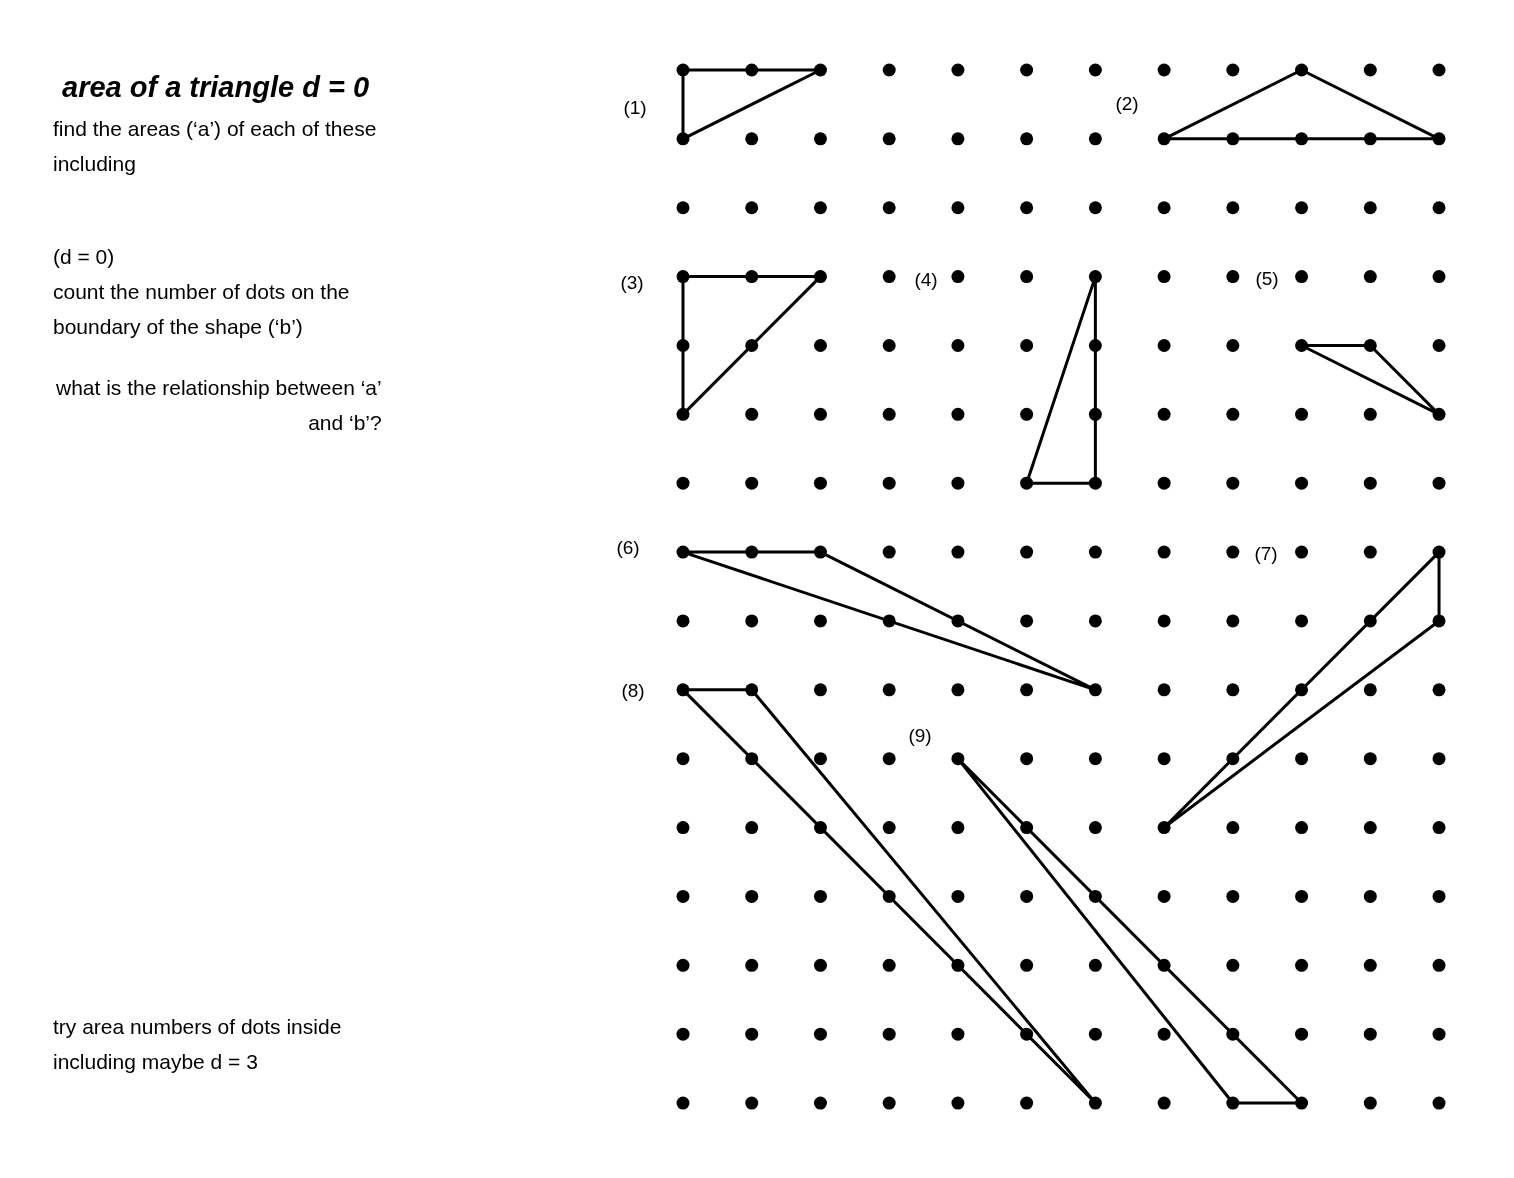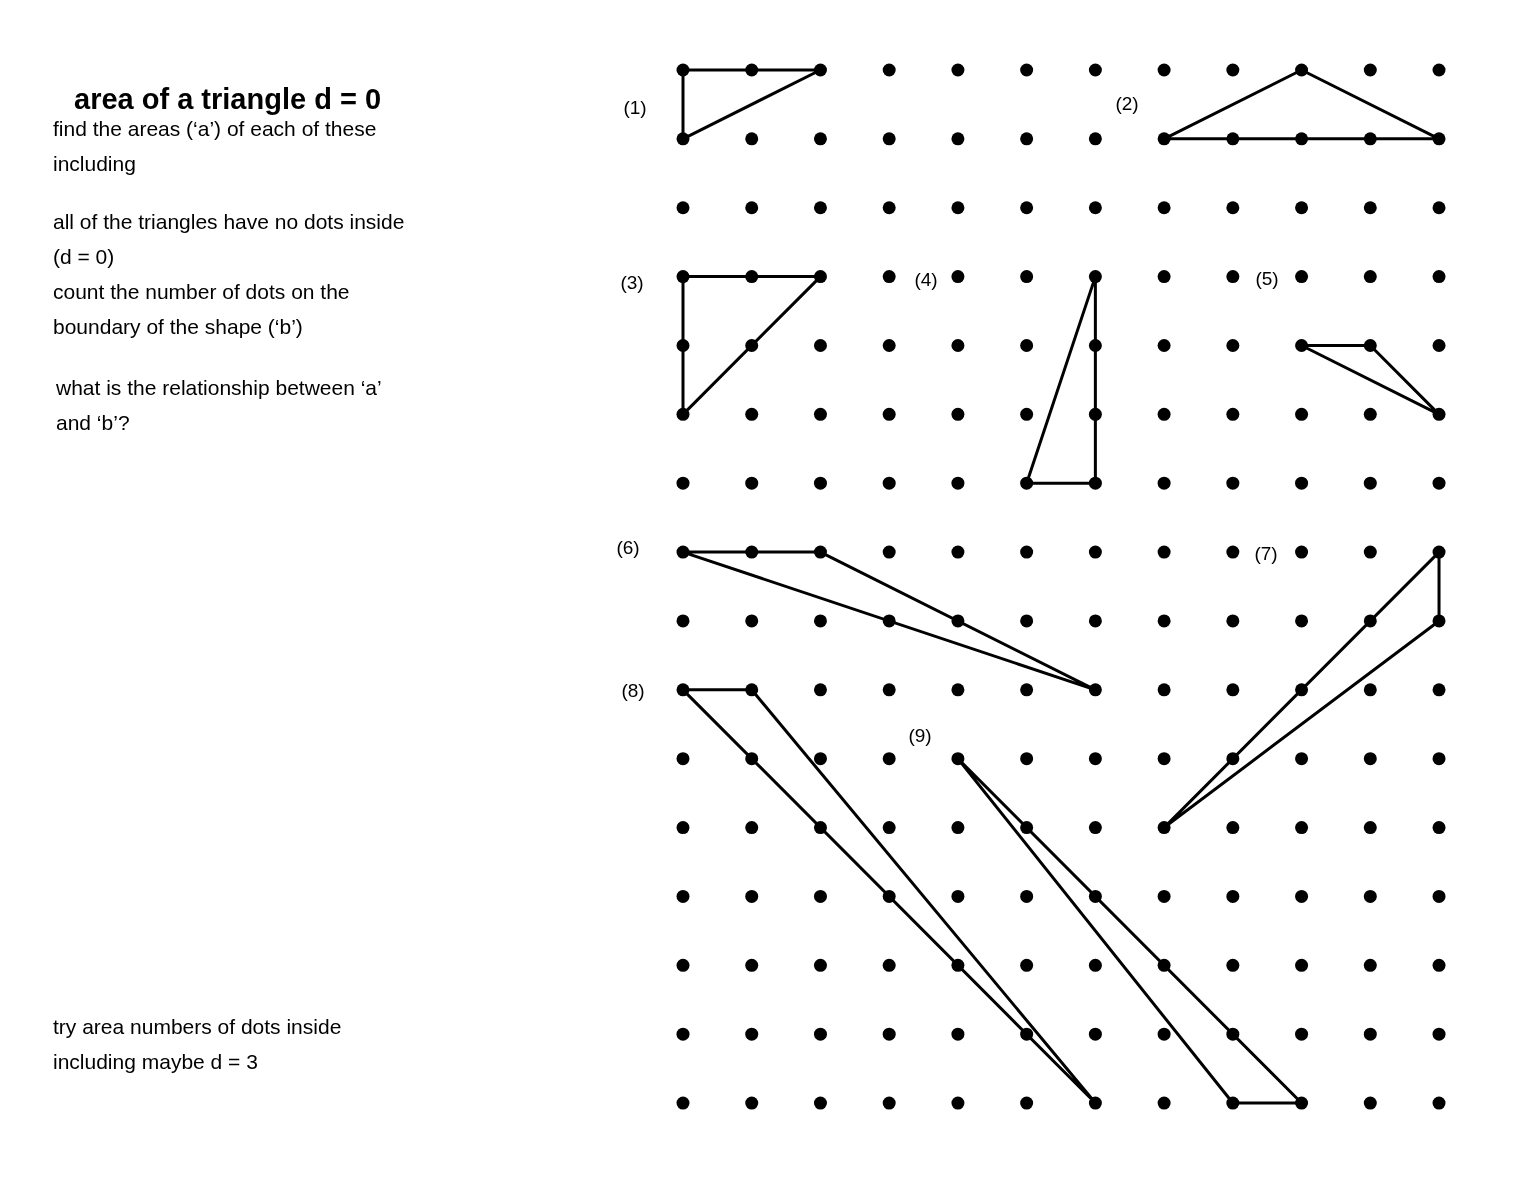--- a/index.html
+++ b/index.html
@@ -1,43 +1,43 @@
 <!DOCTYPE html>
 <html><head>
   <meta charset="utf-8">
   <style>
     html, body { margin: 0; padding: 0; background: #ffffff; }
     body { width: 1514px; height: 1178px; position: relative; overflow: hidden;
            font-family: "Liberation Sans", sans-serif; color: #000; }
     .txt { position: absolute; font-size: 21px; line-height: 35px; margin: 0; }
-    .title { position: absolute; left: 58px; top: 64px; font-size: 29px; font-weight: bold; margin: 16px; line-height: 38px; }
+    .title { position: absolute; left: 58px; top: 64px; font-size: 29px; font-weight: bold; margin: 4px; line-height: 38px; font-style: italic; }
     #grid { position: absolute; left: 0; top: 0; }
     .lbl { font-family: "Liberation Sans", sans-serif; font-size: 19px; fill: #000; }
   </style>
 </head>
 <body>
 
 <h1 class="title">area of a triangle  d = 0</h1>
 
 <p class="txt" style="left:53px; top:111px;">
   <span>find the areas (‘a’) of each of these</span><br>
   <span>including</span>
 </p>
 
 <p class="txt" style="left:53px; top:204px;">
-  <span>all of the triangles have no dots inside</span><br>
+  <br>
   <span>(d = 0)</span>
 </p>
 
 <p class="txt" style="left:53px; top:274px;">
   <span>count the number of dots on the</span><br>
   <span>boundary of the shape (‘b’)</span>
 </p>
 
-<p class="txt" style="left:56px; top:370px;">
+<p class="txt" style="left:56px; top:370px;text-align:right;">
   <span>what is the relationship between ‘a’</span><br>
   <span>and ‘b’?</span>
 </p>
 
 <p class="txt" style="left:53px; top:1009px;">
   <span>try area numbers of dots inside</span><br>
   <span>including maybe d = 3</span>
 </p>
 
 <svg id="grid" width="1514" height="1178" viewBox="0 0 1514 1178" xmlns="http://www.w3.org/2000/svg">

